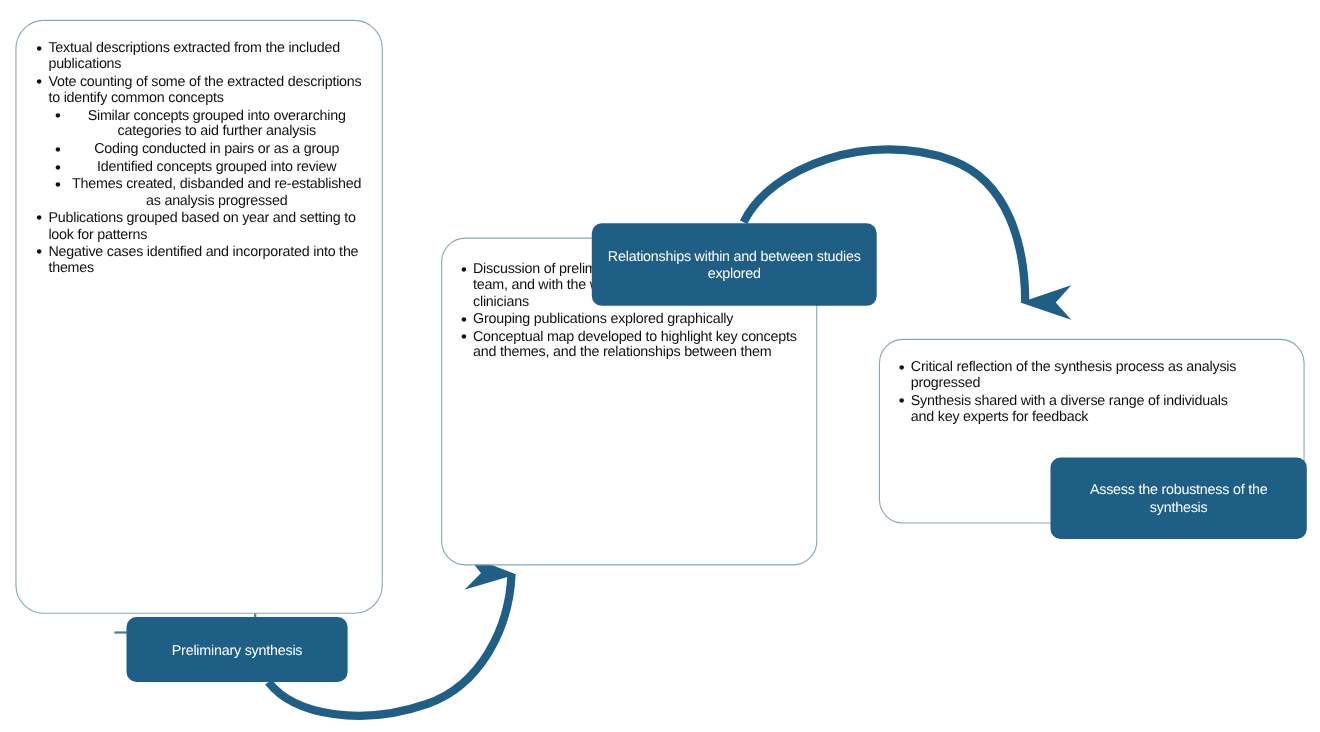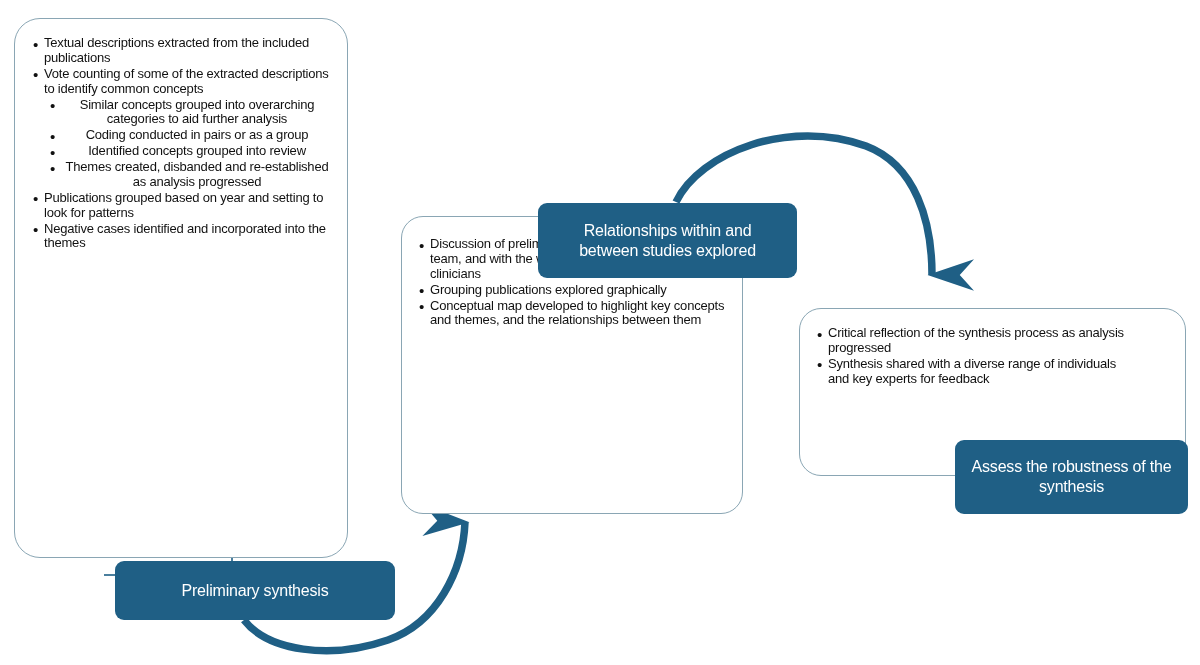--- a/index.html
+++ b/index.html
@@ -72,29 +72,29 @@
   .label-box {
     position: absolute;
     box-sizing: border-box;
     background: #1f5f85;
     border-radius: 9px;
     color: #ffffff;
     display: flex;
     align-items: center;
     justify-content: center;
     text-align: center;
-    font-size: 16px;
+    font-size: 13px;
     line-height: 1.22;
     letter-spacing: -0.2px;
     padding: 4px 14px;
   }
 
-  #label-prelim   { left: 115px; top: 561px; width: 280px; height: 59px; }
+  #label-prelim   { left: 115px; top: 561px; width: 201px; height: 59px; }
   #label-relation { left: 538px; top: 203px; width: 259px; height: 75px; }
-  #label-robust   { left: 955px; top: 440px; width: 233px; height: 74px; }
+  #label-robust   { left: 955px; top: 416px; width: 233px; height: 74px; }
 
   
   .connector {
     position: absolute;
     background: #4a7f9e;
   }
 
   svg#arrows {
     position: absolute;
     left: 0; top: 0;

